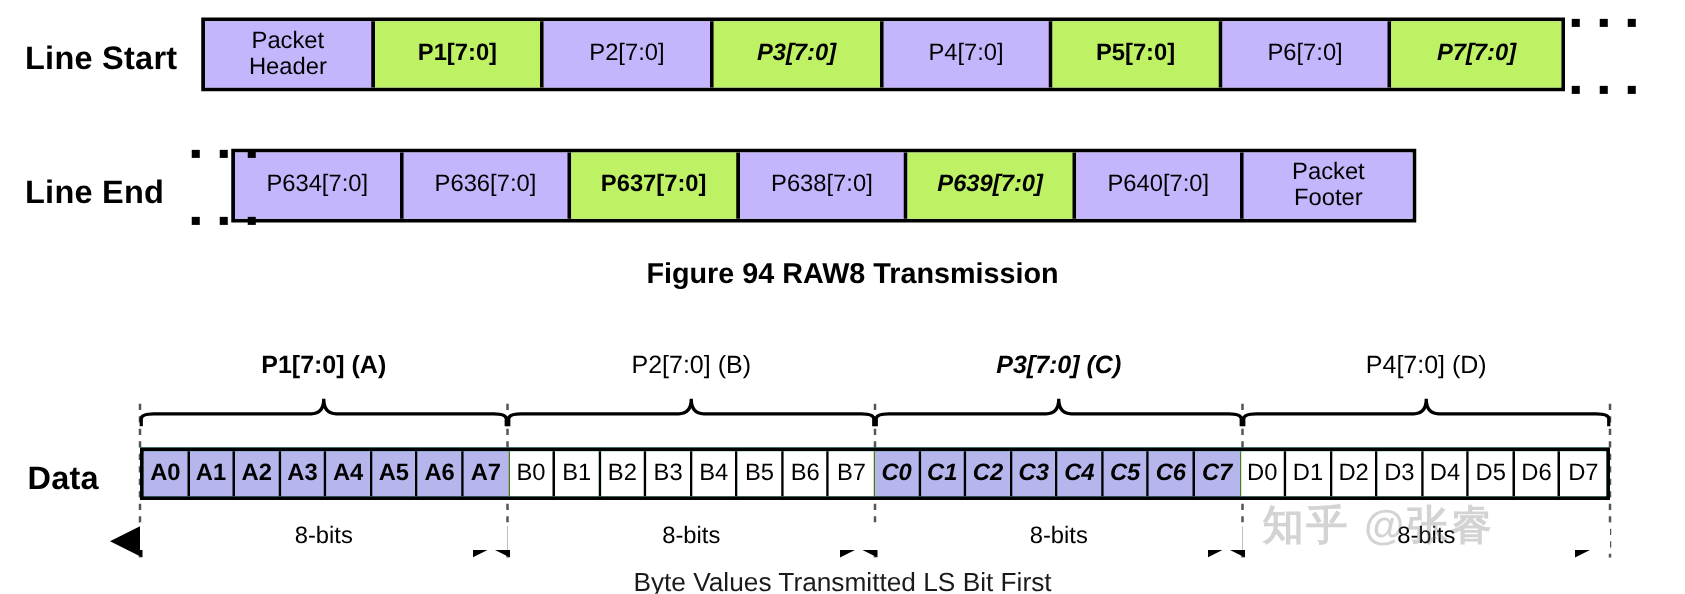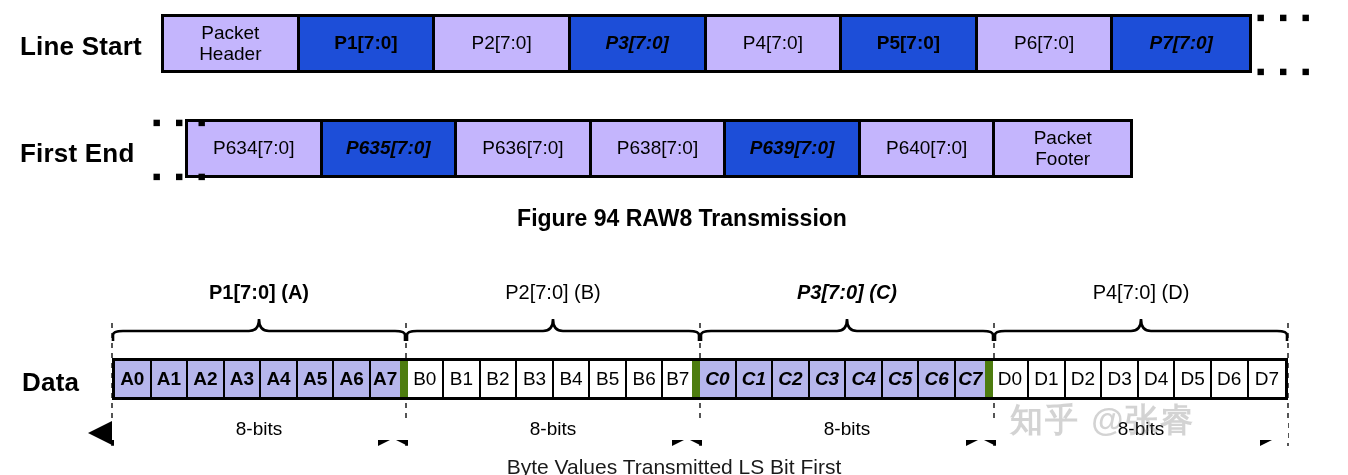--- a/index.html
+++ b/index.html
@@ -52,21 +52,21 @@
     align-items: center;
     justify-content: center;
     text-align: center;
     font-size: 19px;
     line-height: 1.08;
     white-space: pre-line;
     background: #c4b5fd;
     overflow: hidden;
   }
   .cell:last-child { border-right: none; }
-  .cell.lav { background: #1d4ed8; }
+  .cell.lav { background: #bef264; }
   .cell.b   { font-weight: bold; }
   .cell.bi  { font-weight: bold; font-style: italic; }
 
   
   #line-start-strip .cell { width: 136.4px; }
   
   #line-end-strip .cell { width: 136.4px; }
 
   
   .dashes {
@@ -131,21 +131,21 @@
     display: flex;
     align-items: center;
     justify-content: center;
     font-size: 19px;
     background: #fff;
   }
   .bit:last-child { border-right: none; }
   .bit.lav { background: #b6b6ec; }
   .bit.b   { font-weight: bold; }
   .bit.bi  { font-weight: bold; font-style: italic; }
-  .bit.grp-end { border-right: 8px solid #4d7c0f; }
+  .bit.grp-end { border-right: 1px solid #4d7c0f; }
 
   
   .measure-label {
     position: absolute;
     top: 418px;
     text-align: center;
     font-size: 19px;
     background: #fff;
     white-space: nowrap;
   }
@@ -188,26 +188,26 @@
       <div class="cell bi lav">P3[7:0]</div>
       <div class="cell ">P4[7:0]</div>
       <div class="cell b lav">P5[7:0]</div>
       <div class="cell ">P6[7:0]</div>
       <div class="cell bi lav">P7[7:0]</div>
     </div>
 
   <div class="dashes" id="ls-dash-top">▪ ▪ ▪</div>
   <div class="dashes" id="ls-dash-bottom">▪ ▪ ▪</div>
 
-  <div class="row-label" id="line-end-label">First End</div>
+  <div class="row-label" id="line-end-label">Line End</div>
 
   <div class="strip" id="line-end-strip">
       <div class="cell ">P634[7:0]</div>
-      <div class="cell bi lav">P635[7:0]</div>
       <div class="cell ">P636[7:0]</div>
+      <div class="cell b lav">P637[7:0]</div>
       <div class="cell ">P638[7:0]</div>
       <div class="cell bi lav">P639[7:0]</div>
       <div class="cell ">P640[7:0]</div>
       <div class="cell ">Packet
 Footer</div>
     </div>
 
   <div class="dashes" id="le-dash-top">▪ ▪ ▪</div>
   <div class="dashes" id="le-dash-bottom">▪ ▪ ▪</div>
 

